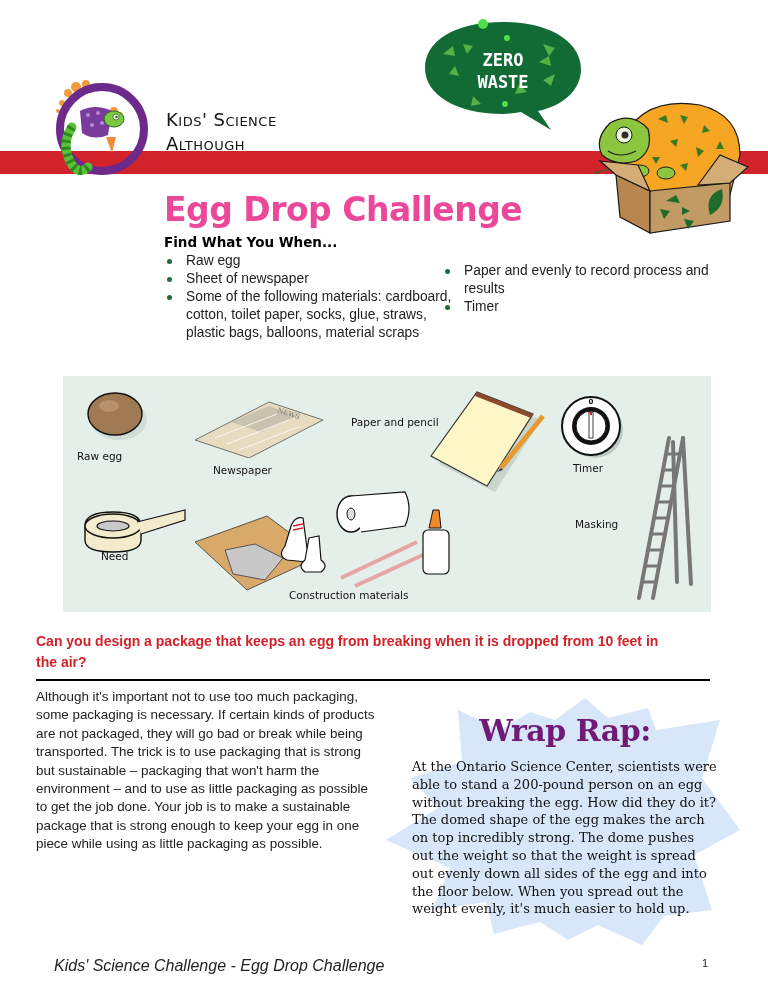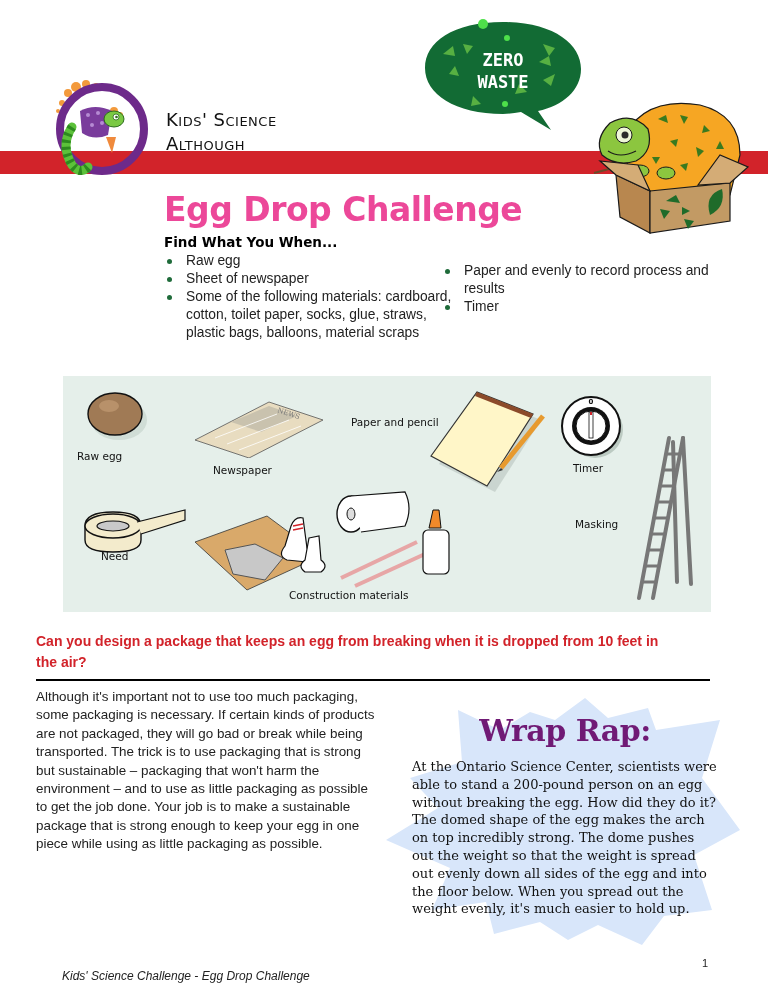--- a/index.html
+++ b/index.html
@@ -29,21 +29,21 @@
 
     .question { position: absolute; left: 36px; top: 631px; width: 640px; font-family: Liberation Sans, sans-serif; font-weight: bold; font-size: 14px; line-height: 21px; color: #d2232a; }
     .rule { position: absolute; left: 36px; top: 679px; width: 674px; height: 1.5px; background: #000; }
 
     .body-text { position: absolute; left: 36px; top: 688px; width: 345px; font-size: 13.4px; line-height: 18.4px; color: #222; }
 
     .starburst { position: absolute; left: 380px; top: 690px; width: 375px; height: 262px; }
     .wrap-title { position: absolute; left: 390px; top: 713px; width: 350px; text-align: center; font-family: "DejaVu Serif", serif; font-weight: bold; font-size: 30px; color: #701a75; letter-spacing: -0.5px; }
     .wrap-text { position: absolute; left: 412px; top: 758px; width: 306px; text-align: left; font-family: "DejaVu Serif", serif; font-size: 13px; line-height: 17.8px; color: #111; }
 
-    .footer-left { position: absolute; left: 62px; top: 957px; font-style: italic; font-size: 12px; color: #222; margin-top: 12px; }
+    .footer-left { position: absolute; left: 54px; top: 957px; font-style: italic; font-size: 16px; color: #222; }
     .footer-page { position: absolute; left: 702px; top: 957px; font-size: 11px; color: #222; }
   </style>
 </head>
 <body>
 
 <div class="red-bar"></div>
 
 <svg class="logo" viewBox="0 0 104 104">
   <g fill="#f39a3c">
     <circle cx="18" cy="18" r="4"></circle>

